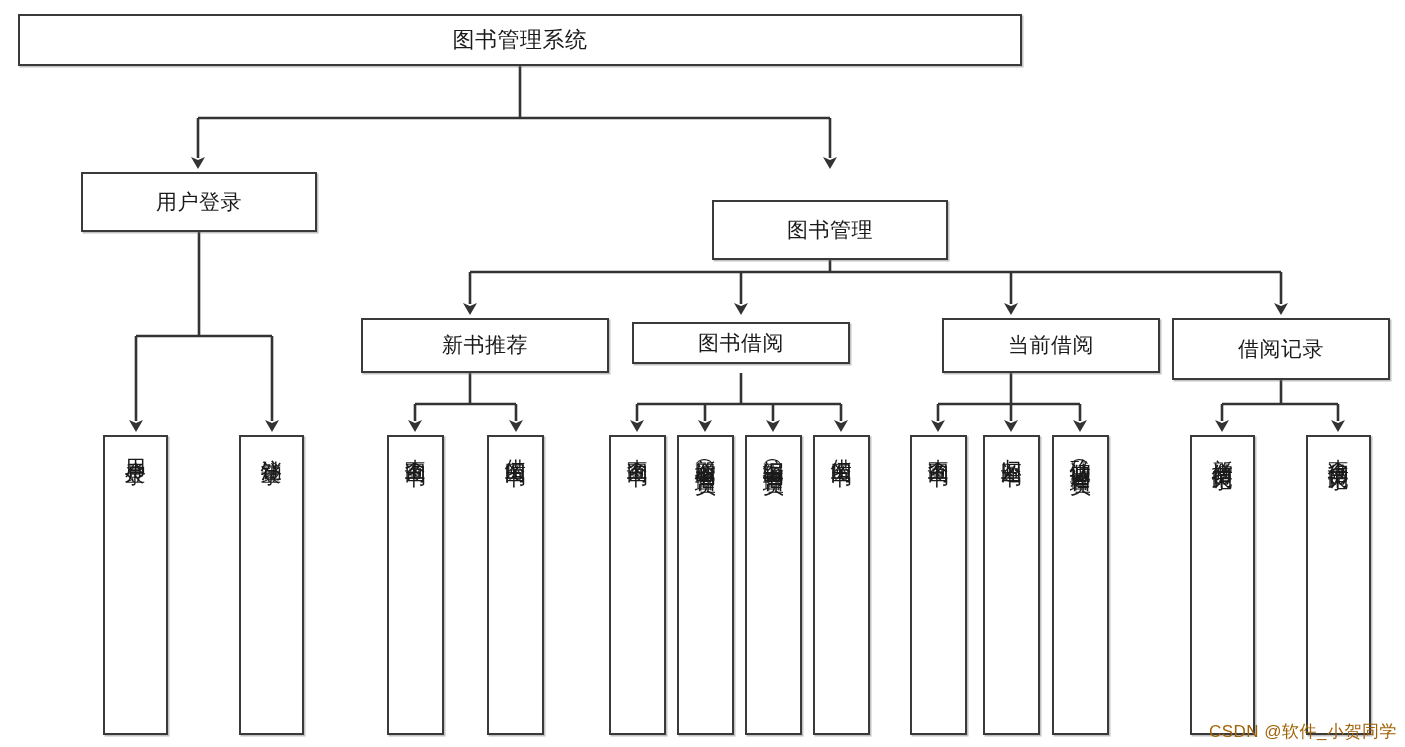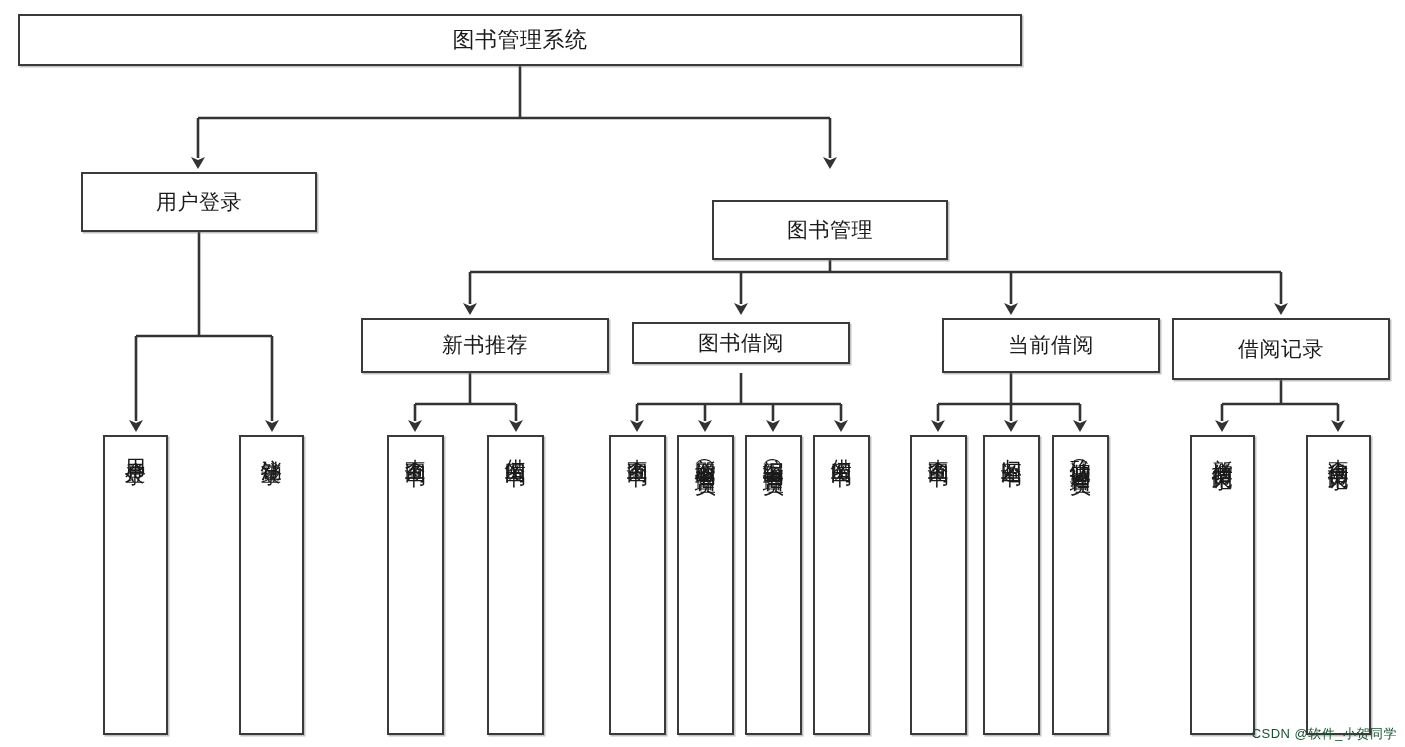--- a/index.html
+++ b/index.html
@@ -61,22 +61,22 @@
     text-orientation: upright;
     font-size: 21px;
     line-height: 1.02;
     letter-spacing: 2.5px;
     white-space: nowrap;
   }
   #watermark {
     position: absolute;
     right: 8px;
     bottom: 4px;
-    font-size: 13px;
-    color: #14532d;
+    font-size: 17px;
+    color: #a16207;
     letter-spacing: 0.5px;
     white-space: nowrap;
   }
 </style>
 </head>
 <body>
 
 <div id="canvas">
 
   <svg id="wires" viewBox="0 0 1405 747" xmlns="http://www.w3.org/2000/svg">

